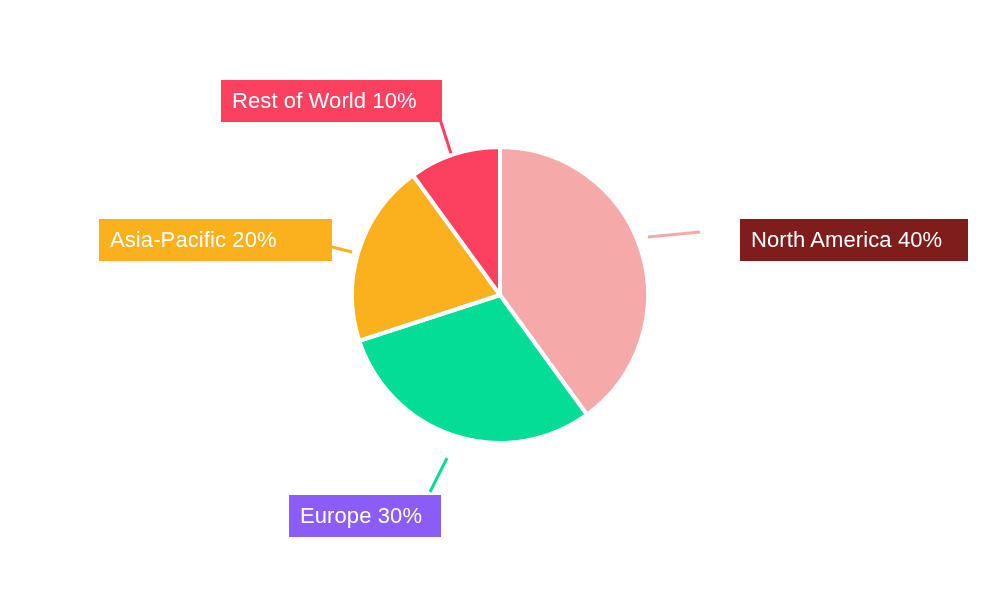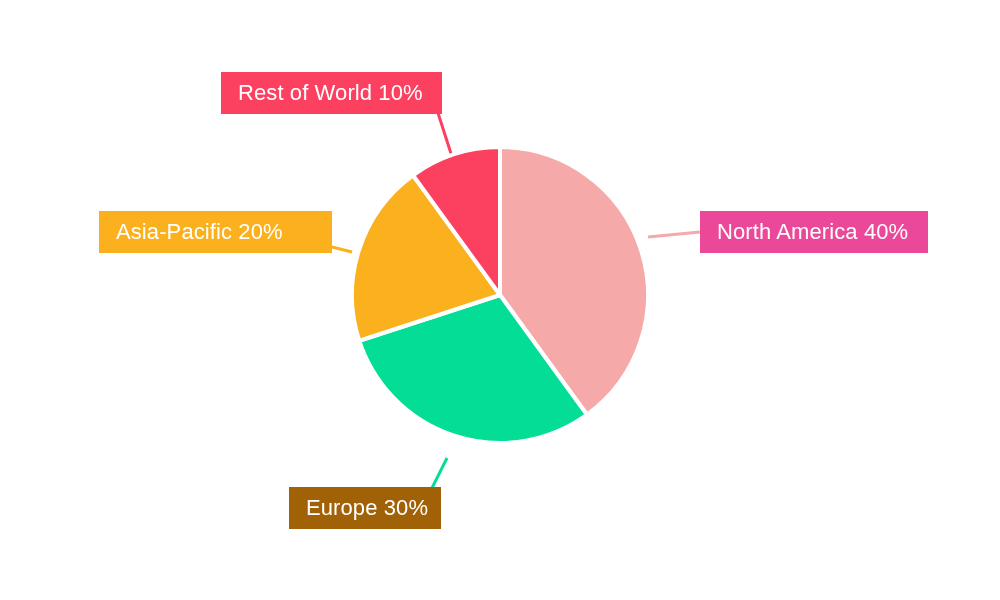--- a/index.html
+++ b/index.html
@@ -25,27 +25,28 @@
     top: 0;
     width: 1000px;
     height: 600px;
   }
   .callout-label {
     position: absolute;
     display: flex;
     align-items: center;
     box-sizing: border-box;
     height: 42px;
-    padding: 0 17px;
+    padding: 0 11px;
     color: #ffffff;
     font-family: "Liberation Sans", sans-serif;
     font-size: 22px;
     line-height: 42px;
     white-space: nowrap;
     letter-spacing: 0.1px;
+    margin-top: 8px;
   }
 </style>
 </head>
 <body>
 
 <div id="chart-root">
 
   <svg id="pie-svg" viewBox="0 0 1000 600">
     <g id="leader-lines">
         <line x1="648" y1="237" x2="700" y2="232" stroke="#f5a9a9" stroke-width="3"></line>
@@ -54,25 +55,25 @@
         <line x1="455" y1="166" x2="438" y2="113" stroke="#fb4060" stroke-width="3"></line>
       </g>
     <g id="pie-slices">
         <path d="M 500 295 L 500.00 147.00 A 148 148 0 0 1 586.99 414.73 Z" fill="#f5a9a9" stroke="#ffffff" stroke-width="4" stroke-linejoin="round"></path>
         <path d="M 500 295 L 586.99 414.73 A 148 148 0 0 1 359.24 340.73 Z" fill="#04dd96" stroke="#ffffff" stroke-width="4" stroke-linejoin="round"></path>
         <path d="M 500 295 L 359.24 340.73 A 148 148 0 0 1 413.01 175.27 Z" fill="#fbb01e" stroke="#ffffff" stroke-width="4" stroke-linejoin="round"></path>
         <path d="M 500 295 L 413.01 175.27 A 148 148 0 0 1 500.00 147.00 Z" fill="#fb4060" stroke="#ffffff" stroke-width="4" stroke-linejoin="round"></path>
       </g>
   </svg>
 
-  <div class="callout-label" id="label-north-america" style="left: 700px; top: 211px; width: 228px; height: 42px; background: #ec4899;">
+  <div class="callout-label" id="label-north-america" style="left: 740px; top: 211px; width: 228px; height: 42px; background: #7f1d1d;">
     <span>North America 40%</span>
   </div>
 
-  <div class="callout-label" id="label-europe" style="left: 289px; top: 487px; width: 152px; height: 42px; background: #a16207; text-align: center;">
+  <div class="callout-label" id="label-europe" style="left: 289px; top: 487px; width: 152px; height: 42px; background: #8b5cf6; text-align: center;">
     <span>Europe 30%</span>
   </div>
 
   <div class="callout-label" id="label-asia-pacific" style="left: 99px; top: 211px; width: 233px; height: 42px; background: rgb(251, 176, 30);">
     <span>Asia-Pacific 20%</span>
   </div>
 
   <div class="callout-label" id="label-rest-of-world" style="left: 221px; top: 72px; width: 221px; height: 42px; background: rgb(251, 64, 96);">
     <span>Rest of World 10%</span>
   </div>

